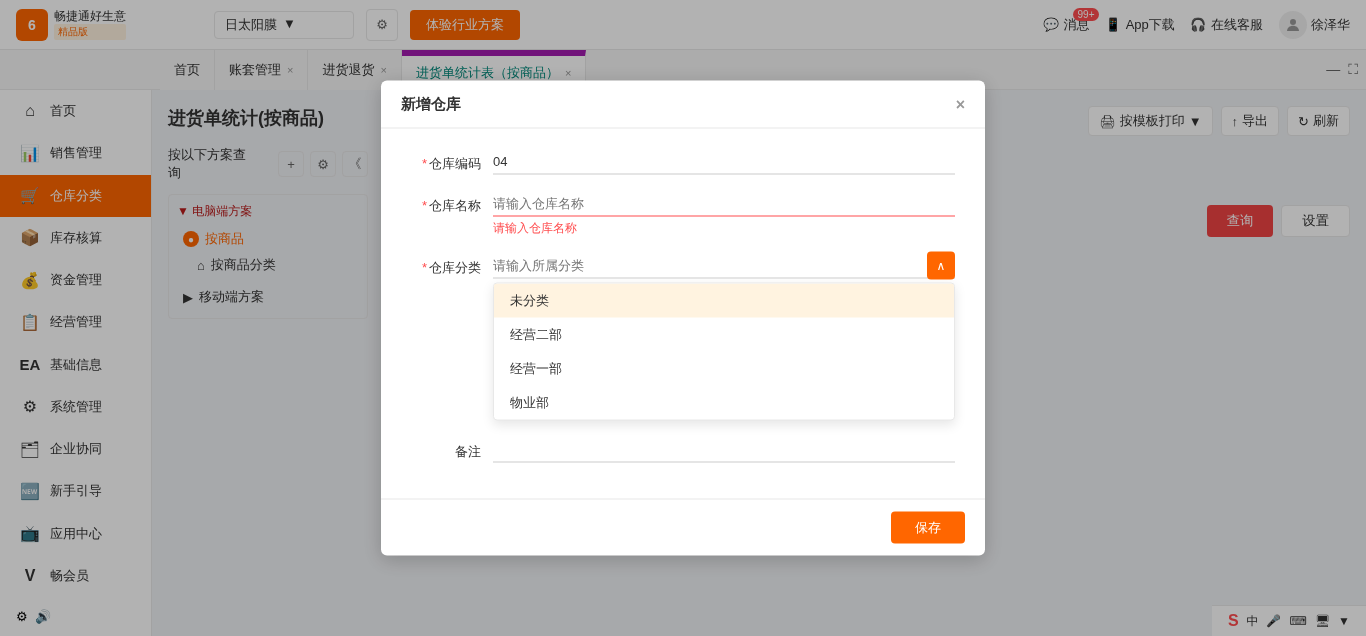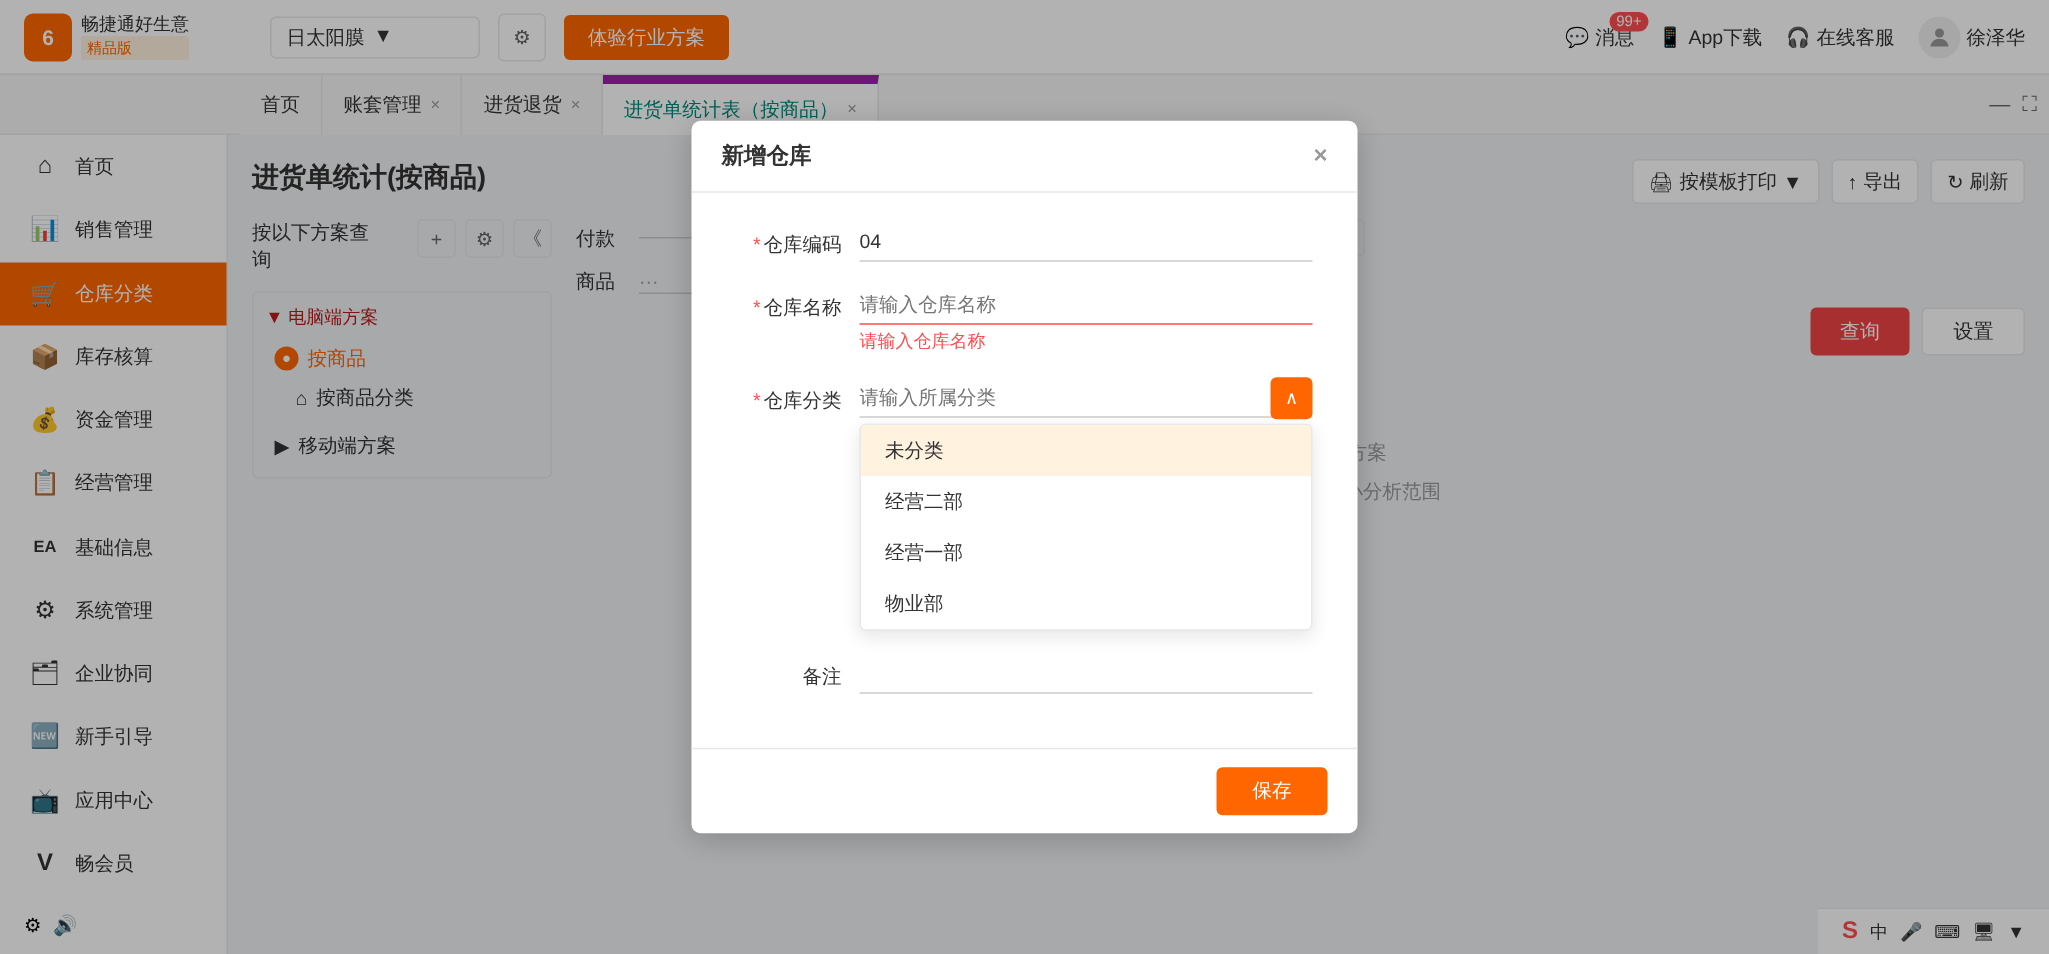--- a/index.html
+++ b/index.html
@@ -27,21 +27,21 @@
       border-radius: 6px;
       display: flex; align-items: center; justify-content: center;
       color: white; font-weight: bold; font-size: 14px;
     }
     .logo-text { font-size: 12px; color: #333; line-height: 1.3; }
     .logo-badge { font-size: 10px; color: #ff6600; background: #fff3e0; padding: 1px 4px; border-radius: 2px; }
 
     .store-selector {
       display: flex; gap: 6px;
       border: 1px solid #e8e8e8; border-radius: 4px;
-      padding: 4px 10px; cursor: pointer; min-width: 140px;
+      padding: 4px 10px; cursor: pointer; min-width: 140px; margin-left: 34px;
     }
     .store-selector span { color: #333; font-size: 13px; }
     .chevron { color: #999; font-size: 10px; }
 
     .gear-btn {
       width: 32px; height: 32px;
       border: 1px solid #e8e8e8; border-radius: 4px;
       display: flex; align-items: center; justify-content: center;
       cursor: pointer; color: #666;
     }
@@ -124,21 +124,21 @@
     .content-area {
       flex: 1;
       background: #f0f2f5;
       padding: 16px;
       overflow: auto;
       position: relative;
     }
     .page-title { font-size: 18px; font-weight: bold; color: #333; margin-bottom: 16px; }
 
     .filter-bar {
-      display: flex; gap: 20px; margin-bottom: 12px;
+      display: flex; align-items: center; gap: 20px; margin-bottom: 12px;
     }
     .filter-label { color: #333; font-size: 13px; }
     .filter-actions { display: flex; gap: 6px; }
     .icon-btn { width: 26px; height: 26px; border: 1px solid #e8e8e8; border-radius: 4px; display: flex; align-items: center; justify-content: center; cursor: pointer; color: #666; font-size: 13px; }
 
     .scheme-panel { border: 1px solid #e8e8e8; border-radius: 4px; padding: 8px; margin-bottom: 12px; width: 200px; }
     .scheme-header { color: #b91c1c; font-size: 12px; margin-bottom: 6px; }
     .scheme-item { display: flex; align-items: center; gap: 6px; padding: 4px 6px; cursor: pointer; font-size: 13px; color: #333; }
     .scheme-active { color: #ff6600; }
     .scheme-sub { padding-left: 20px; }
@@ -161,21 +161,21 @@
       background: rgba(0,0,0,0.3); z-index: 100;
     }
 
     
     .dialog {
       position: fixed;
       top: 50%; left: 50%;
       transform: translate(-50%, -50%);
       background: #fff;
       border-radius: 6px;
-      width: 444px;
+      width: 604px;
       z-index: 200;
       box-shadow: 0 4px 20px rgba(0,0,0,0.2);
     }
     .dialog-header {
       display: flex; align-items: center; justify-content: space-between;
       padding: 14px 20px;
       border-bottom: 1px solid #e8e8e8;
       font-size: 15px; font-weight: bold; color: #333;
     }
     .dialog-close { cursor: pointer; color: #999; font-size: 16px; }
@@ -343,21 +343,21 @@
     </div>
     <div class="sidebar-item">
       <span class="sidebar-icon">💰</span>
       <span>资金管理</span>
     </div>
     <div class="sidebar-item">
       <span class="sidebar-icon">📋</span>
       <span>经营管理</span>
     </div>
     <div class="sidebar-item">
-      <span class="sidebar-icon" style="font-size:11px;font-weight:bold;color:#333;">EA</span>
+      <span class="sidebar-icon" style="font-size:15px;font-weight:bold;color:#333;">EA</span>
       <span>基础信息</span>
     </div>
     <div class="sidebar-item">
       <span class="sidebar-icon">⚙</span>
       <span>系统管理</span>
     </div>
     <div class="sidebar-item">
       <span class="sidebar-icon">🗂</span>
       <span>企业协同</span>
     </div>

